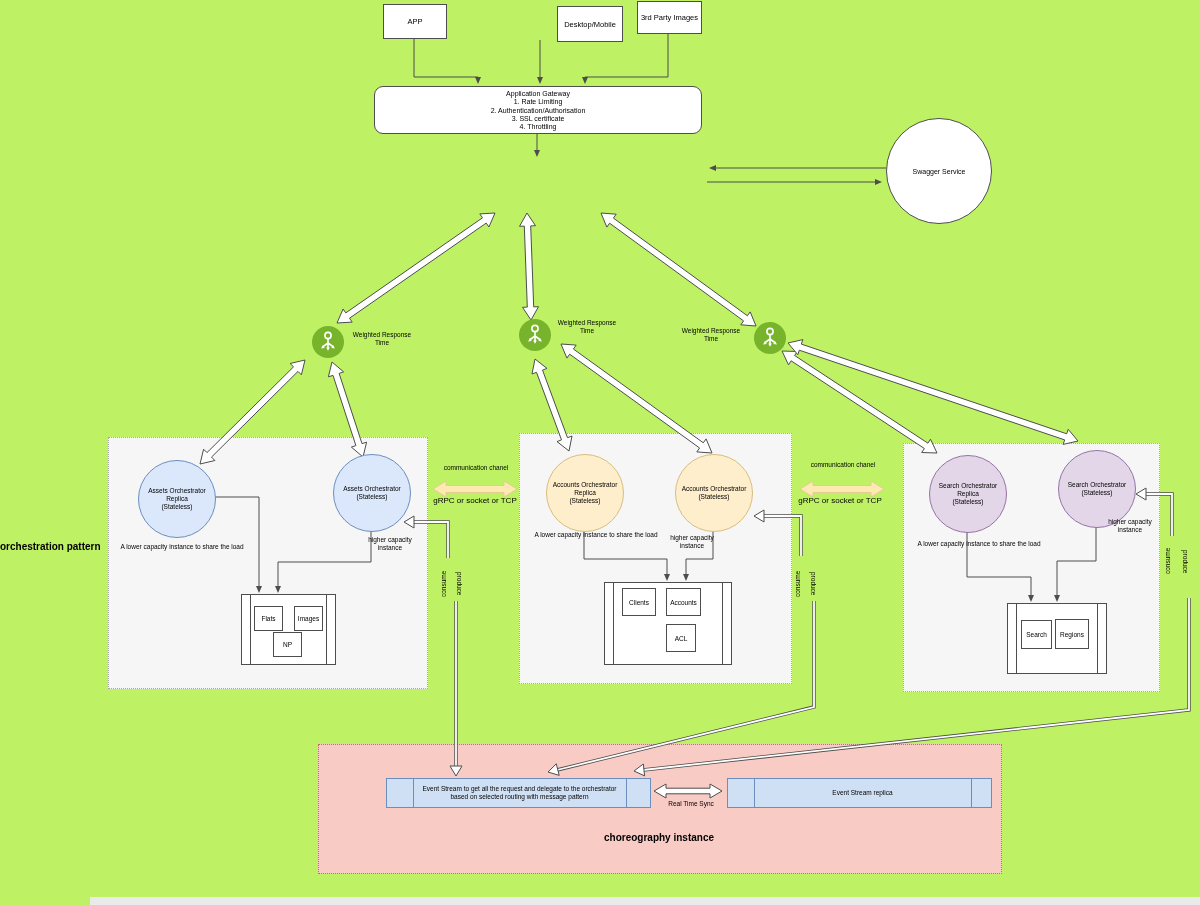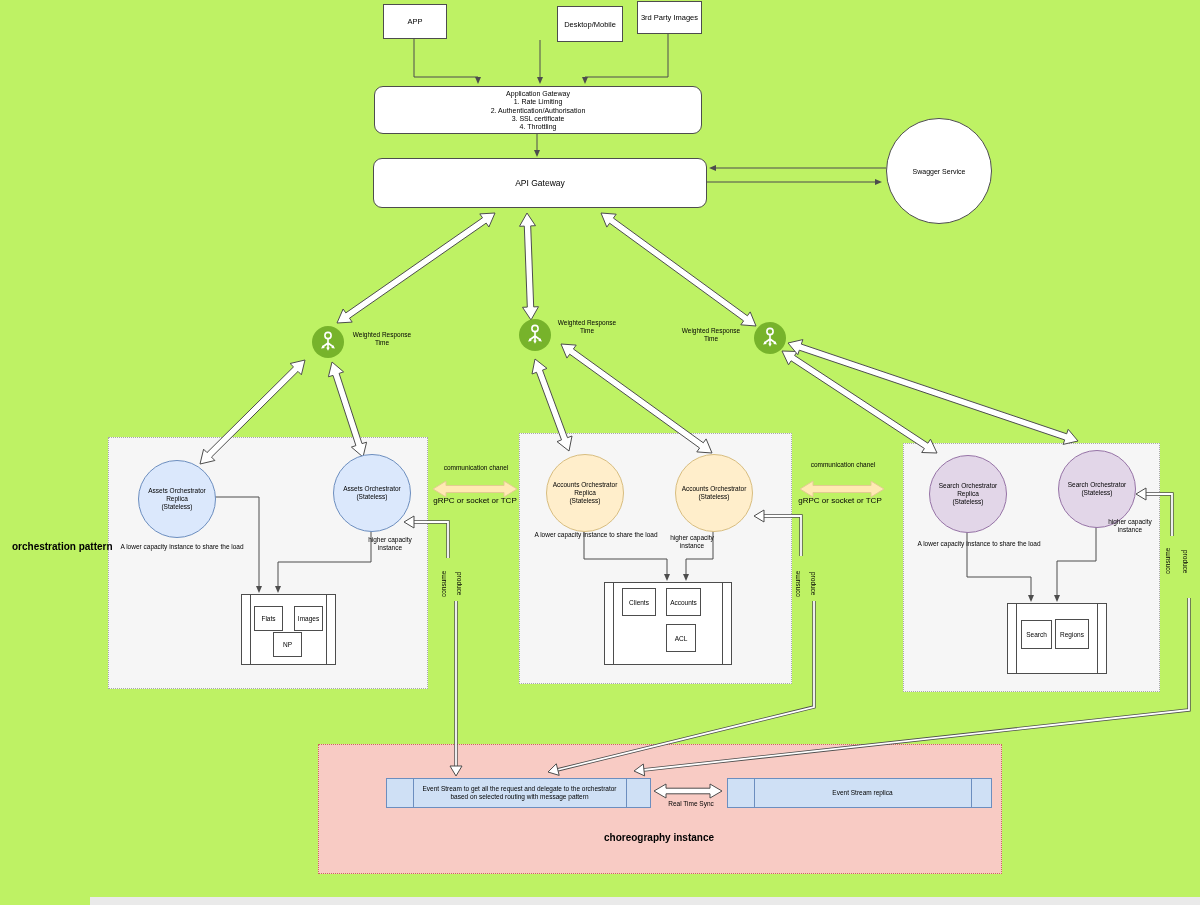--- a/index.html
+++ b/index.html
@@ -64,23 +64,20 @@
   <div class="rbox" style="left:374px;top:86px;width:326px;height:46px;">
     <div class="agw-text">
       <div>Application Gateway</div>
       <div>1. Rate Limiting</div>
       <div>2. Authentication/Authorisation</div>
       <div>3. SSL certificate</div>
       <div>4. Throttling</div>
     </div>
   </div>
 
-  <div class="rbox" style="left:373px;top:158px;width:332px;height:48px;">
-    <div class="apigw-text">API Gateway</div>
-  </div>
 
   <div class="circle swagger" style="left:886px;top:118px;width:104px;height:104px;">
     <span>Swagger Service</span>
   </div>
 
   <div class="circle lb" style="left:312px;top:326px;width:32px;height:32px;">
     <svg width="32" height="32" viewBox="0 0 32 32">
       <circle cx="16" cy="9.5" r="3.1" fill="none" stroke="#fff" stroke-width="1.6"></circle>
       <path d="M16 12.7 V17 M16 17 L10.5 21 M16 17 V22.5 M16 17 L21.5 21" stroke="#fff" stroke-width="1.6" fill="none"></path>
       <polygon points="9,22.6 12.7,22 10.9,19.3" fill="#fff"></polygon>
@@ -174,21 +171,21 @@
   <div class="cc-title" style="left:799px;top:461px;width:88px;">communication chanel</div>
   <div class="cc-proto" style="left:791px;top:496px;width:98px;">gRPC or socket or TCP</div>
 
   <div class="vtext up" style="left:437px;top:563px;">consume</div>
   <div class="vtext" style="left:453px;top:563px;">produce</div>
   <div class="vtext up" style="left:791px;top:563px;">consume</div>
   <div class="vtext" style="left:807px;top:563px;">produce</div>
   <div class="vtext up" style="left:1161px;top:540px;">consume</div>
   <div class="vtext" style="left:1179px;top:541px;">produce</div>
 
-  <div class="pattern-label" style="left:12px;top:541px;">orchestration pattern</div>
+  <div class="pattern-label" style="left:0px;top:541px;">orchestration pattern</div>
 
   <div class="pink" style="left:318px;top:744px;width:682px;height:128px;"></div>
   <div class="esbar" style="left:386px;top:778px;width:263px;height:28px;">
     <div class="vline" style="left:26px;"></div>
     <div class="vline" style="left:239px;"></div>
     <div class="estext" style="left:28px;width:209px;">Event Stream to get all the request and delegate to the orchestrator based on selected routing with message pattern</div>
   </div>
   <div class="esbar" style="left:727px;top:778px;width:263px;height:28px;">
     <div class="vline" style="left:26px;"></div>
     <div class="vline" style="left:243px;"></div>

